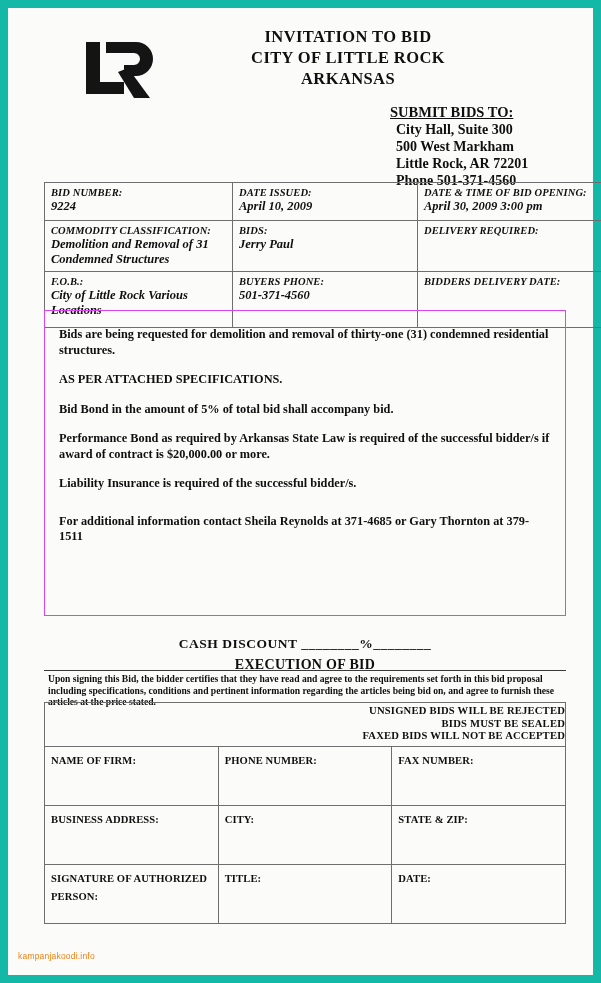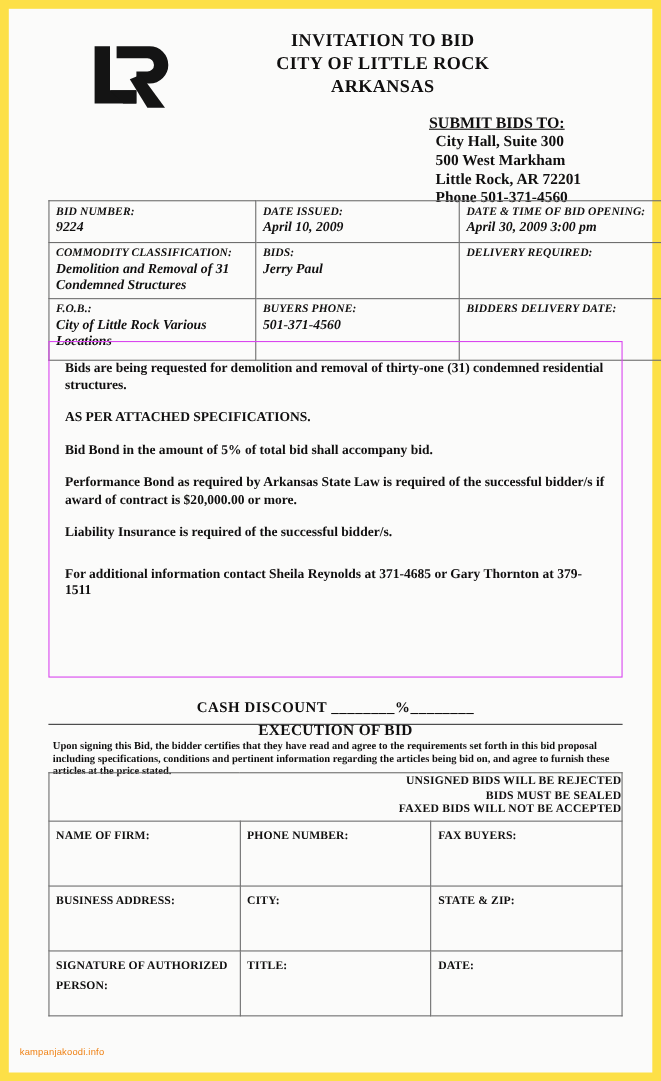--- a/index.html
+++ b/index.html
@@ -11,21 +11,21 @@
     width: 601px;
     height: 983px;
     font-family: "Liberation Serif", "DejaVu Serif", serif;
     overflow: hidden;
   }
   #page {
     position: relative;
     width: 601px;
     height: 983px;
     box-sizing: border-box;
-    background: #fde047;
+    background: #14b8a6;
     padding: 8px 8px 8px 8px;
   }
   #sheet {
     position: relative;
     width: 100%;
     height: 100%;
     box-sizing: border-box;
     background: #fbfbfa;
     padding: 0;
   }
@@ -132,21 +132,21 @@
   }
   .body-p.gap-big { margin-bottom: 22px; }
   
   .cash-row {
     position: absolute;
     left: 36px;
     top: 626px;
     width: 522px;
     text-align: center;
     border-bottom: 1px solid #3a3a3a;
-    padding-bottom: 6px;
+    padding-bottom: 18px;
   }
   .cash-text {
     font-weight: bold;
     font-size: 13.5px;
     letter-spacing: 0.5px;
     color: #100f0f;
   }
   .exec-title {
     position: absolute;
     left: 36px;
@@ -319,21 +319,21 @@
         </td>
       </tr>
       <tr class="frow">
         <td class="col-a">
           <span class="form-label">NAME OF FIRM:</span>
         </td>
         <td class="col-b">
           <span class="form-label">PHONE NUMBER:</span>
         </td>
         <td class="col-c">
-          <span class="form-label">FAX BUYERS:</span>
+          <span class="form-label">FAX NUMBER:</span>
         </td>
       </tr>
       <tr class="frow">
         <td class="col-a">
           <span class="form-label">BUSINESS ADDRESS:</span>
         </td>
         <td class="col-b">
           <span class="form-label">CITY:</span>
         </td>
         <td class="col-c">

